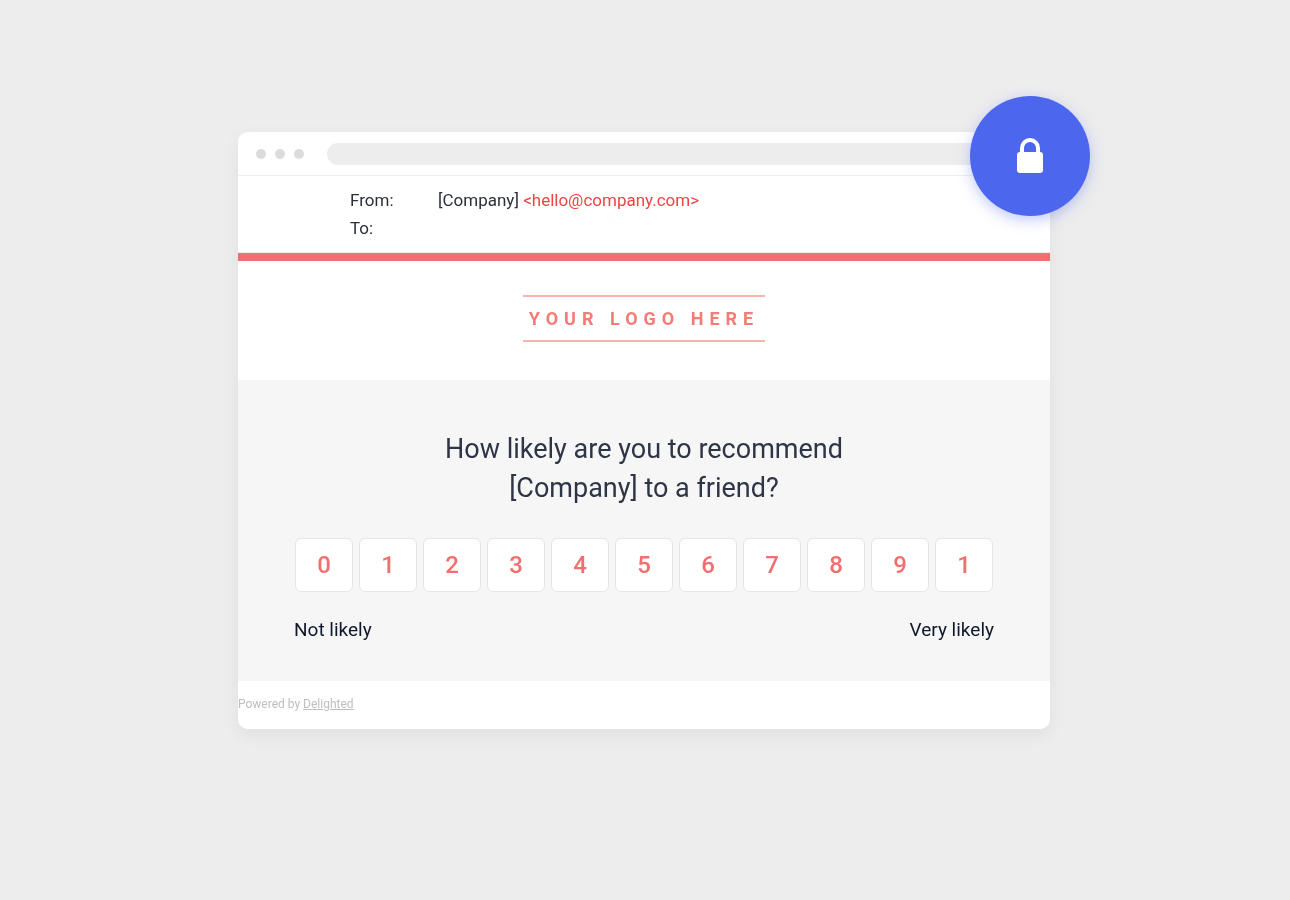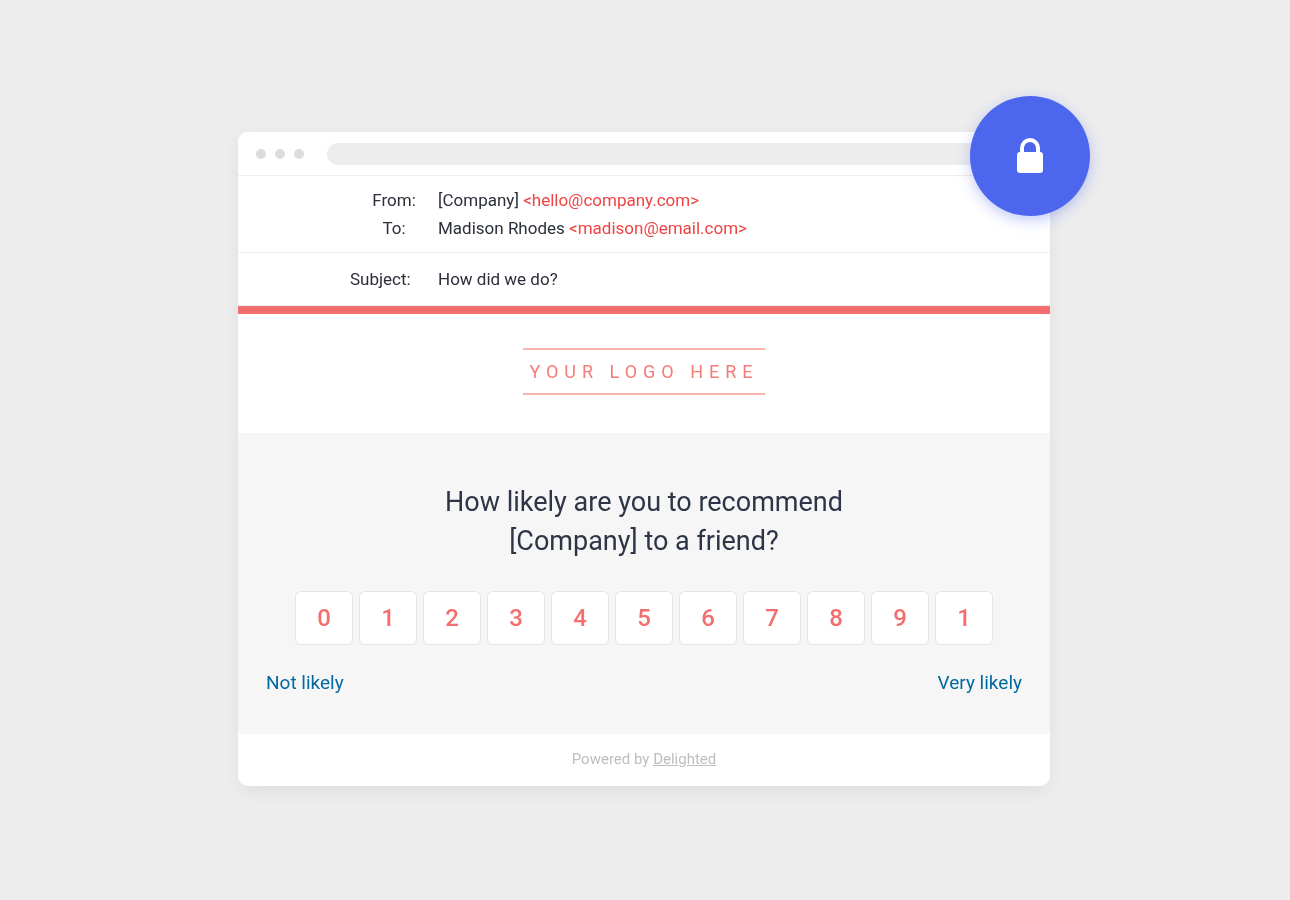--- a/index.html
+++ b/index.html
@@ -49,21 +49,20 @@
 
   
   .headers {
     padding: 10px 0 10px 0;
     border-bottom: 1px solid #EEEEEE;
   }
   .header-row {
     display: flex;
     align-items: baseline;
     padding: 4px 0;
-    text-align: center;
   }
   .header-label {
     width: 200px;
     padding-left: 112px;
     color: #2B2F3A;
     font-size: 17px;
   }
   .header-value {
     color: #2B2F3A;
     font-size: 17px;
@@ -95,27 +94,27 @@
     padding: 34px 0 38px;
   }
   .logo-placeholder {
     display: inline-block;
     padding: 11px 6px;
     border-top: 2px solid #F8B3AE;
     border-bottom: 2px solid #F8B3AE;
     color: #F47C76;
     letter-spacing: 6px;
     font-size: 18px;
-    font-weight: 400;
+    font-weight: 700;
   }
 
   
   .survey-body {
     background: #F6F6F6;
-    padding: 50px 28px 40px;
+    padding: 50px 56px 40px;
   }
   .question {
     text-align: center;
     color: #2E3546;
     font-size: 27px;
     line-height: 1.45;
     font-weight: 400;
     max-width: 520px;
     margin: 0 auto 30px;
   }
@@ -135,31 +134,31 @@
     justify-content: center;
     color: #F36E6E;
     font-size: 24px;
     font-weight: 500;
     cursor: pointer;
   }
   .scale-labels {
     display: flex;
     justify-content: space-between;
     margin-top: 26px;
-    color: #0369a1;
+    color: #0f172a;
     font-size: 19px;
   }
 
   
   .footer {
     background: #FFFFFF;
-    text-align: center;
+    text-align: left;
     padding: 16px 0 18px;
     color: #BEBEC2;
-    font-size: 15px;
+    font-size: 12px;
   }
   .footer a {
     color: #BEBEC2;
     text-decoration: underline;
   }
 
   
   .lock-badge {
     position: absolute;
     top: 96px;
@@ -190,31 +189,23 @@
   <div class="headers">
     <div class="header-row">
       <div class="header-label">From:</div>
       <div class="header-value">
         <span>[Company]</span>
         <span class="secondary">&lt;hello@company.com&gt;</span>
       </div>
     </div>
     <div class="header-row">
       <div class="header-label">To:</div>
-      <div class="header-value">
-        <span>Madison Rhodes</span>
-        <span class="secondary">&lt;madison@email.com&gt;</span>
-      </div>
-    </div>
-  </div>
-
-  <div class="subject-block">
-    <div class="header-label">Subject:</div>
-    <div class="header-value">How did we do?</div>
-  </div>
+    </div>
+  </div>
+
 
   <div class="accent-bar"></div>
 
   <div class="logo-area">
     <span class="logo-placeholder">YOUR LOGO HERE</span>
   </div>
 
   <div class="survey-body">
     <div class="question">How likely are you to recommend [Company] to a friend?</div>
     <div class="scale">

